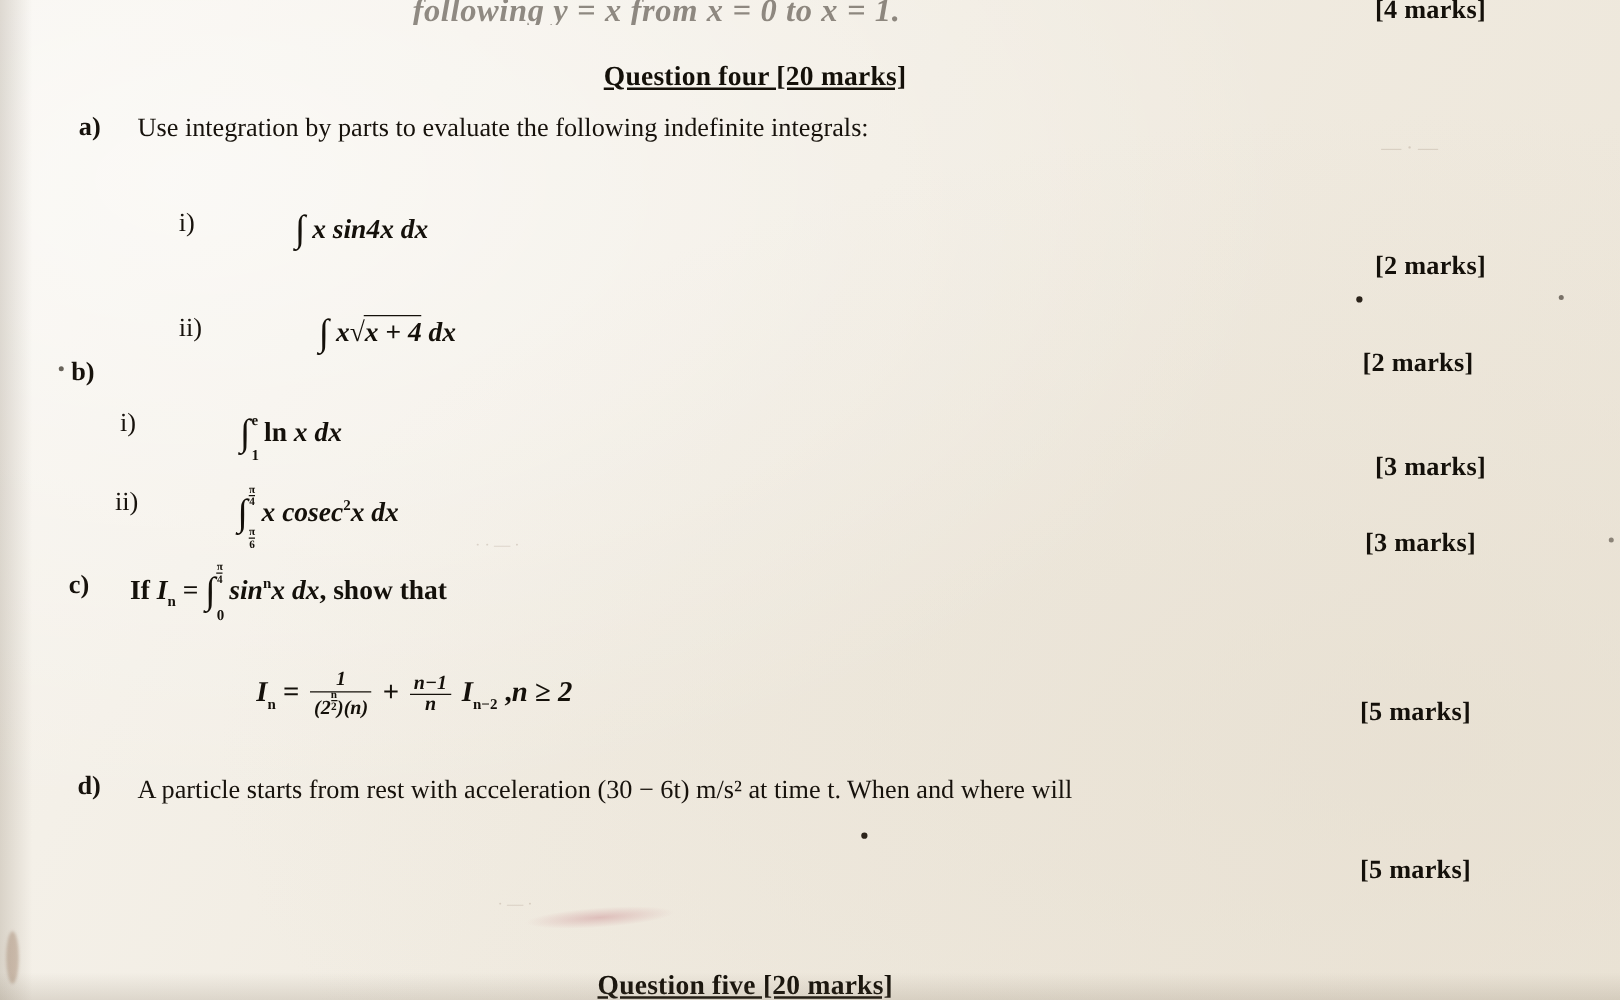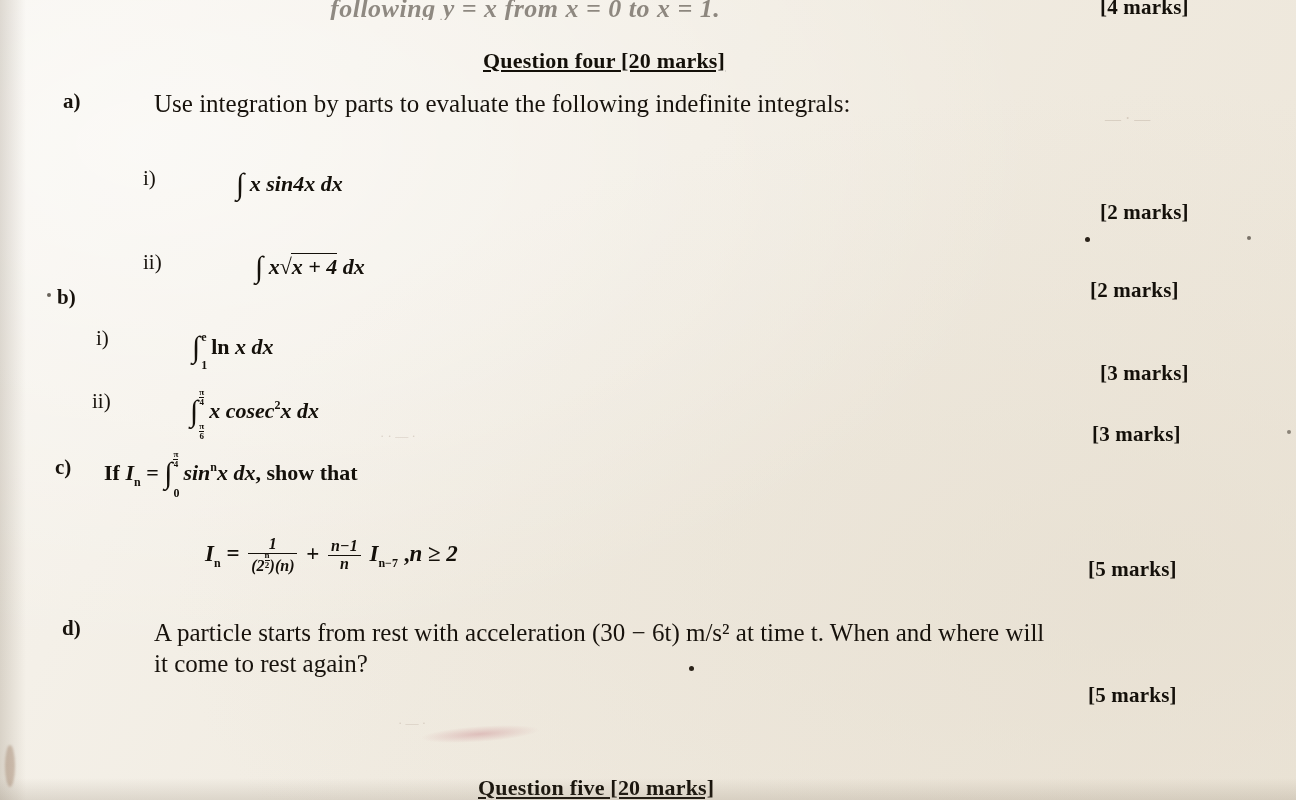--- a/index.html
+++ b/index.html
@@ -64,23 +64,22 @@
     letter-spacing: .2px;
   }
 
   .label {
     position: absolute;
     font-size: 21px;
     color: #17120c;
   }
   .body-text {
     position: absolute;
-    font-size: 25px;
+    font-size: 21px;
     color: #17120c;
-    margin-left: 44px;
   }
   .roman {
     position: absolute;
     font-size: 21px;
     color: #17120c;
   }
 
   .math {
     position: absolute;
     font-family: "Liberation Serif", serif;
@@ -267,29 +266,28 @@
     <span>I</span><span class="sub">n</span> <span class="up">=</span>
     <span class="frac" style="font-size:16px;">
       <span class="num">1</span>
       <span class="den">(2<span class="mini-frac" style="top:-3px;"><span class="mn">n</span><span class="md">2</span></span>)(n)</span>
     </span>
     <span class="up">+</span>
     <span class="frac" style="font-size:16px;">
       <span class="num">n−1</span>
       <span class="den">n</span>
     </span>
-    <span>I</span><span class="sub">n−7</span> <span class="up">,</span><span>n</span> <span class="up">≥</span> <span>2</span>
+    <span>I</span><span class="sub">n−2</span> <span class="up">,</span><span>n</span> <span class="up">≥</span> <span>2</span>
   </div>
   <div class="marks" style="left:1088px; top:557px;">[5 marks]</div>
 
   <div class="label b" style="left:62px; top:616px;">d)</div>
   <div class="body-text" style="left:110px; top:619px;">
     <span>A particle starts from rest with acceleration (30 − 6t) m/s² at time t. When and where will</span>
   </div>
-  <div class="body-text" style="left:110px; top:650px;">it come to rest again?</div>
   <div class="marks" style="left:1088px; top:683px;">[5 marks]</div>
 
   <div class="heading" style="left:478px; top:775px;">Question five [20 marks]</div>
 
   <div class="ghost" style="left:1105px; top:110px;">​— · —​</div>
   <div class="ghost" style="left:380px; top:428px; font-size:13px;">· · — ·</div>
   <div class="ghost" style="left:398px; top:715px; font-size:13px;">· — ·</div>
   <div class="pink-smear"></div>
   <div class="dot" style="left:1085px; top:237px; width:5px; height:5px;"></div>
   <div class="dot" style="left:689px; top:666px; width:5px; height:5px;"></div>

